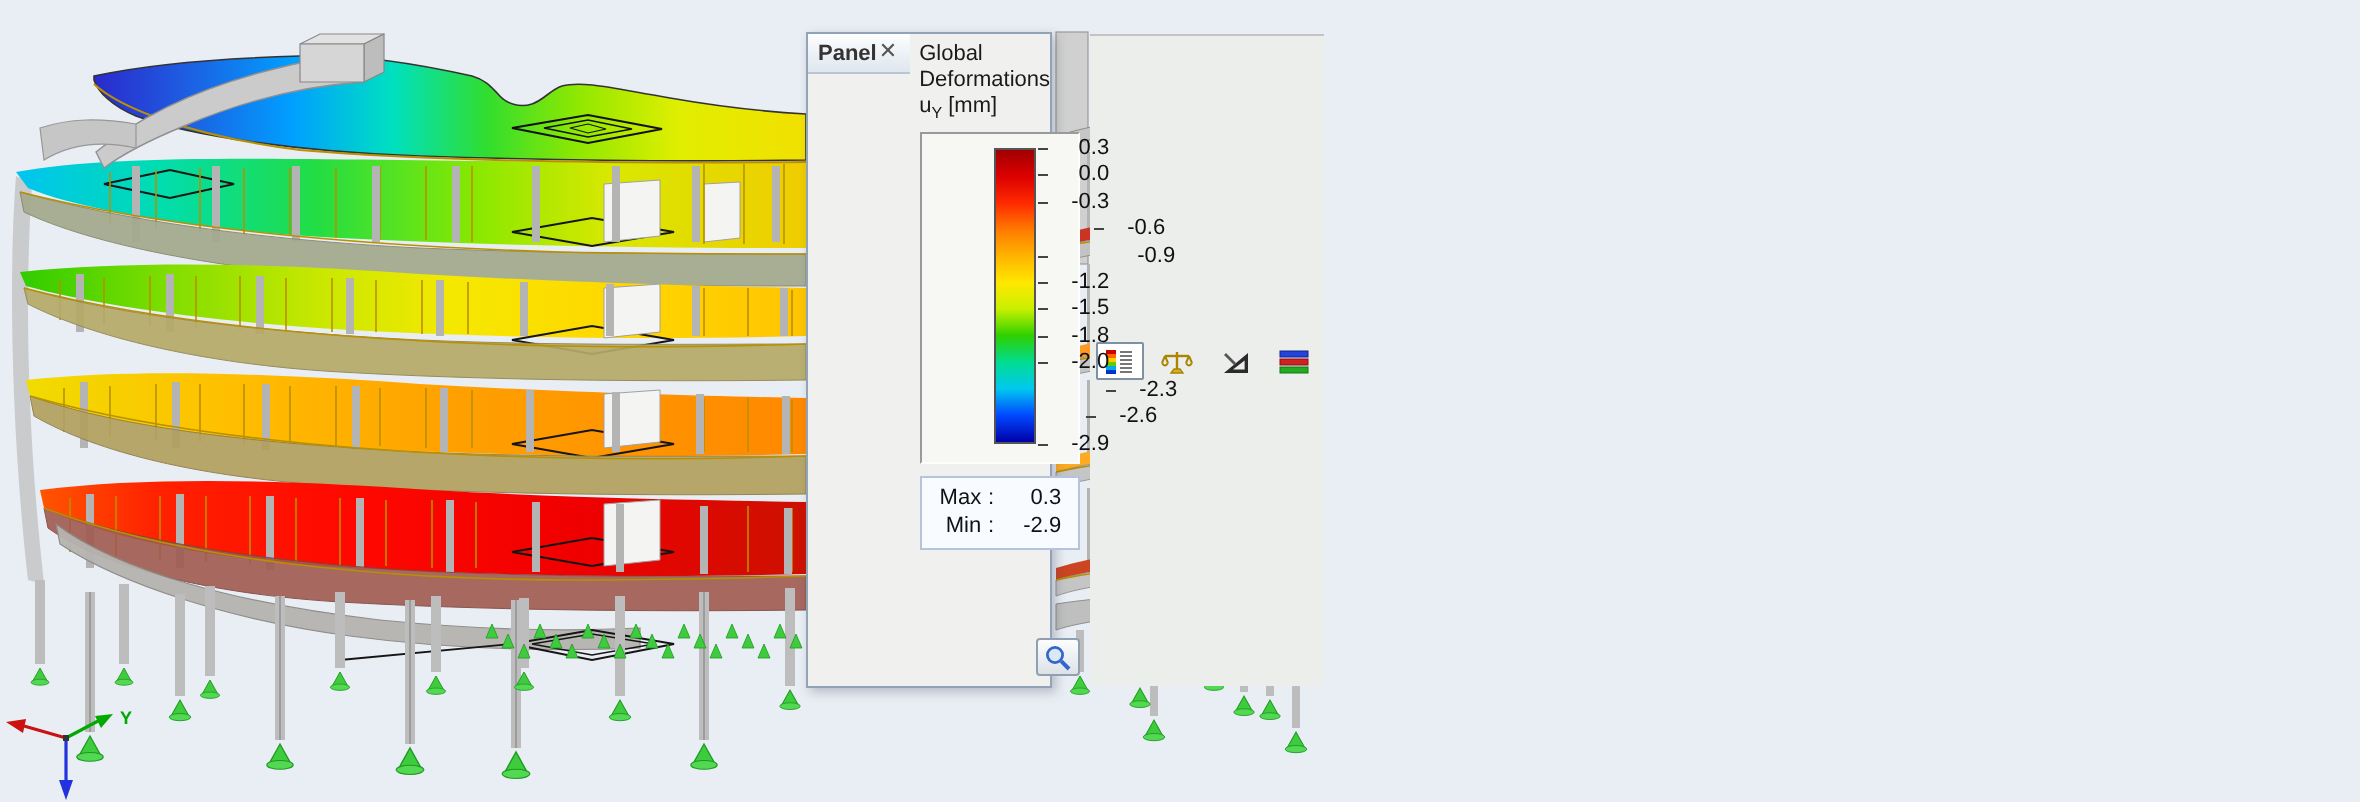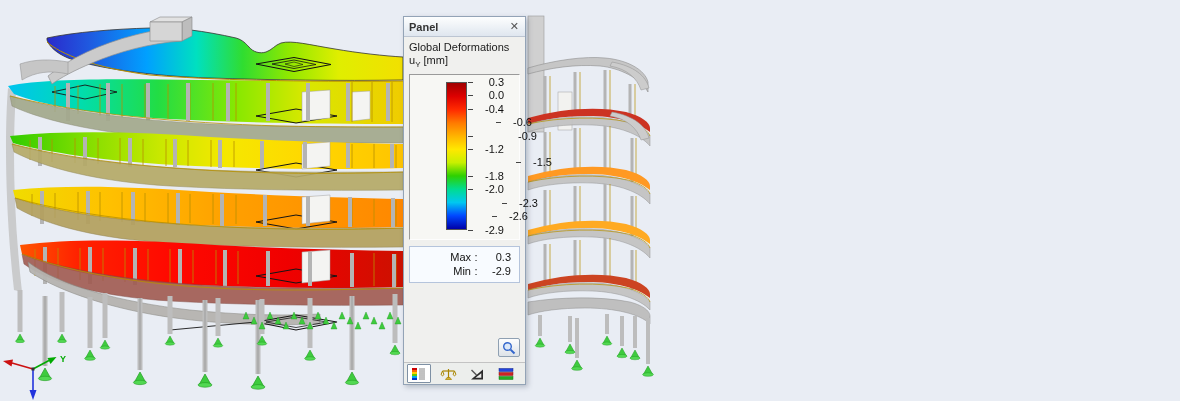--- a/index.html
+++ b/index.html
@@ -6,24 +6,24 @@
   body{
     width:1180px;height:401px;overflow:hidden;position:relative;
     background:#e9edf4;
     font-family:"Liberation Sans","DejaVu Sans",sans-serif;
     -webkit-font-smoothing:antialiased;
   }
   #scene{position:absolute;left:0;top:0;}
 
   
   .panel{
-    position:absolute;left:403px;top:16px;width:123px;height:369px;
+    position:absolute;left:403px;top:16px;width:123px;height:328px;
     background:#f0f0ee;border:1px solid #93a3b6;
     box-shadow:2px 2px 5px rgba(60,70,90,.30);
-    display:flex;flex-direction:column;box-sizing:border-box;
+    display:flex;flex-direction:row;box-sizing:border-box;
   }
   .panel-titlebar{
     height:20px;flex:0 0 20px;display:flex;align-items:center;
     padding:0 5px;box-sizing:border-box;
     background:linear-gradient(#fdfefe,#dfe6ef);
     border-bottom:1px solid #bcc5d2;
   }
   .panel-title{font-size:11px;font-weight:bold;color:#333;flex:1;}
   .panel-close{font-size:11px;color:#555;cursor:default;padding:0 1px;line-height:1;}
   .panel-body{flex:1;display:flex;flex-direction:column;padding:4px 5px 2px 5px;box-sizing:border-box;min-height:0;}
@@ -292,35 +292,35 @@
           <div class="tick" style="top: 1.5px;">
             <span class="tick-mark"></span>
             <span class="tick-label">0.3</span>
           </div>
           <div class="tick" style="top: 14.9545px;">
             <span class="tick-mark"></span>
             <span class="tick-label">0.0</span>
           </div>
           <div class="tick" style="top: 28.4091px;">
             <span class="tick-mark"></span>
-            <span class="tick-label">-0.4</span>
+            <span class="tick-label">-0.3</span>
           </div>
           <div class="tick" style="top: 41.8636px; padding-left: 28px;">
             <span class="tick-mark"></span>
             <span class="tick-label">-0.6</span>
           </div>
           <div class="tick" style="top: 55.3182px; gap: 33px;">
             <span class="tick-mark"></span>
             <span class="tick-label">-0.9</span>
           </div>
           <div class="tick" style="top: 68.7727px;">
             <span class="tick-mark"></span>
             <span class="tick-label">-1.2</span>
           </div>
-          <div class="tick" style="top: 82.2273px; margin-left: 48px;">
+          <div class="tick" style="top: 82.2273px;">
             <span class="tick-mark"></span>
             <span class="tick-label">-1.5</span>
           </div>
           <div class="tick" style="top: 95.6818px;">
             <span class="tick-mark"></span>
             <span class="tick-label">-1.8</span>
           </div>
           <div class="tick" style="top: 109.136px;">
             <span class="tick-mark"></span>
             <span class="tick-label">-2.0</span>

